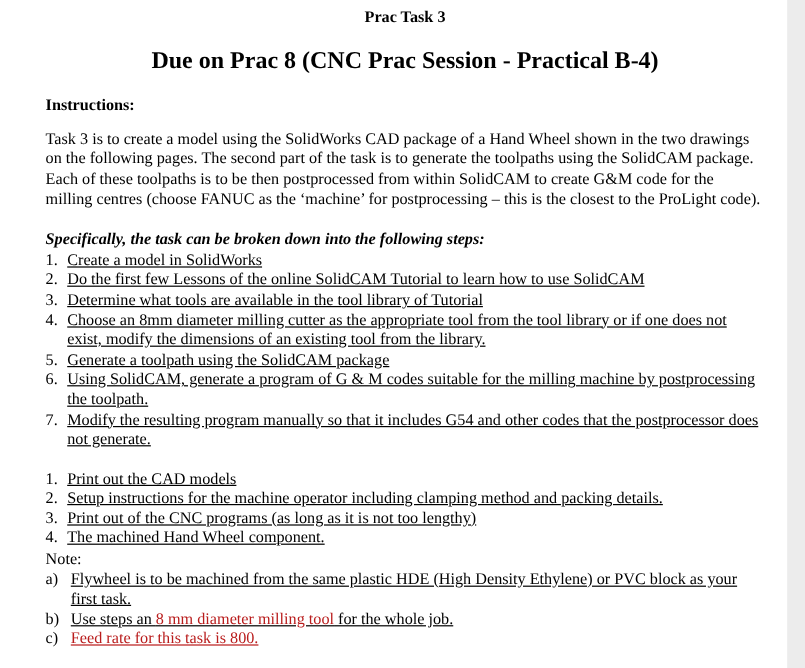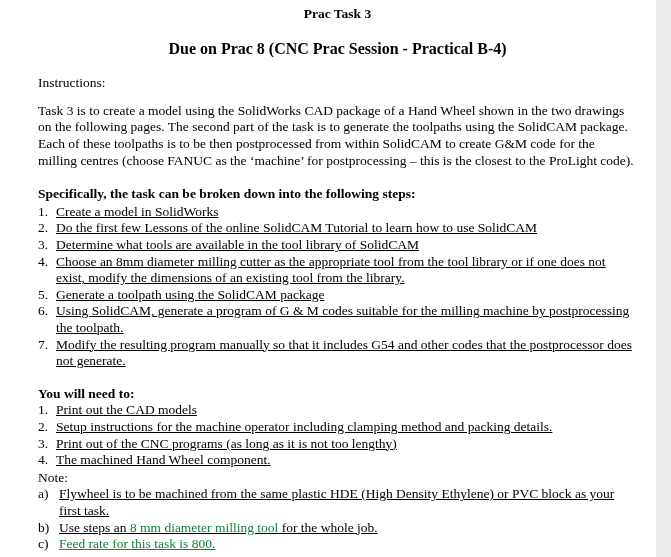--- a/index.html
+++ b/index.html
@@ -32,42 +32,43 @@
   }
   .doc-title {
     text-align: center;
     font-weight: bold;
     font-size: 13.5px;
     margin: 0;
   }
   .due-heading {
     text-align: center;
     font-weight: bold;
-    font-size: 16px;
+    font-size: 20px;
     margin: 16px 0 0 0;
   }
   .label-bold {
-    font-weight: normal;
+    font-weight: bold;
     margin-top: 17px;
   }
   .intro-para {
     margin-top: 11px;
   }
   .bi-heading {
     font-weight: bold;
+    font-style: italic;
     margin-top: 17px;
   }
   .list { margin-top: 1px; }
   .row { display: flex; }
   .row .m { flex: none; width: 18px; }
   .row .t { flex: 1; text-decoration: underline; }
   .need-section { margin-top: 16px; }
   .note-label { margin-top: 1px; }
   .note-row .m { flex: none; width: 21px; }
-  .red { color: #15803d; }
+  .red { color: #b91c1c; }
 </style>
 </head>
 <body>
 
 <div class="page">
   <div class="page-edge"></div>
 
   <div class="doc-title">Prac Task 3</div>
 
   <div class="due-heading">Due on Prac 8 (CNC Prac Session - Practical B-4)</div>
@@ -82,42 +83,41 @@
     <div class="row">
       <span class="m">1.</span>
       <span class="t">Create a model in SolidWorks</span>
     </div>
     <div class="row">
       <span class="m">2.</span>
       <span class="t">Do the first few Lessons of the online SolidCAM Tutorial to learn how to use SolidCAM</span>
     </div>
     <div class="row">
       <span class="m">3.</span>
-      <span class="t">Determine what tools are available in the tool library of SolidCAM</span>
+      <span class="t">Determine what tools are available in the tool library of Tutorial</span>
     </div>
     <div class="row">
       <span class="m">4.</span>
       <span class="t">Choose an 8mm diameter milling cutter as the appropriate tool from the tool library or if one does not exist, modify the dimensions of an existing tool from the library.</span>
     </div>
     <div class="row">
       <span class="m">5.</span>
       <span class="t">Generate a toolpath using the SolidCAM package</span>
     </div>
     <div class="row">
       <span class="m">6.</span>
       <span class="t">Using SolidCAM, generate a program of G &amp; M codes suitable for the milling machine by postprocessing the toolpath.</span>
     </div>
     <div class="row">
       <span class="m">7.</span>
       <span class="t">Modify the resulting program manually so that it includes G54 and other codes that the postprocessor does not generate.</span>
     </div>
   </div>
 
   <div class="need-section">
-    <div class="bi-heading" style="margin-top:0;">You will need to:</div>
     <div class="row">
       <span class="m">1.</span>
       <span class="t">Print out the CAD models</span>
     </div>
     <div class="row">
       <span class="m">2.</span>
       <span class="t">Setup instructions for the machine operator including clamping method and packing details.</span>
     </div>
     <div class="row">
       <span class="m">3.</span>

